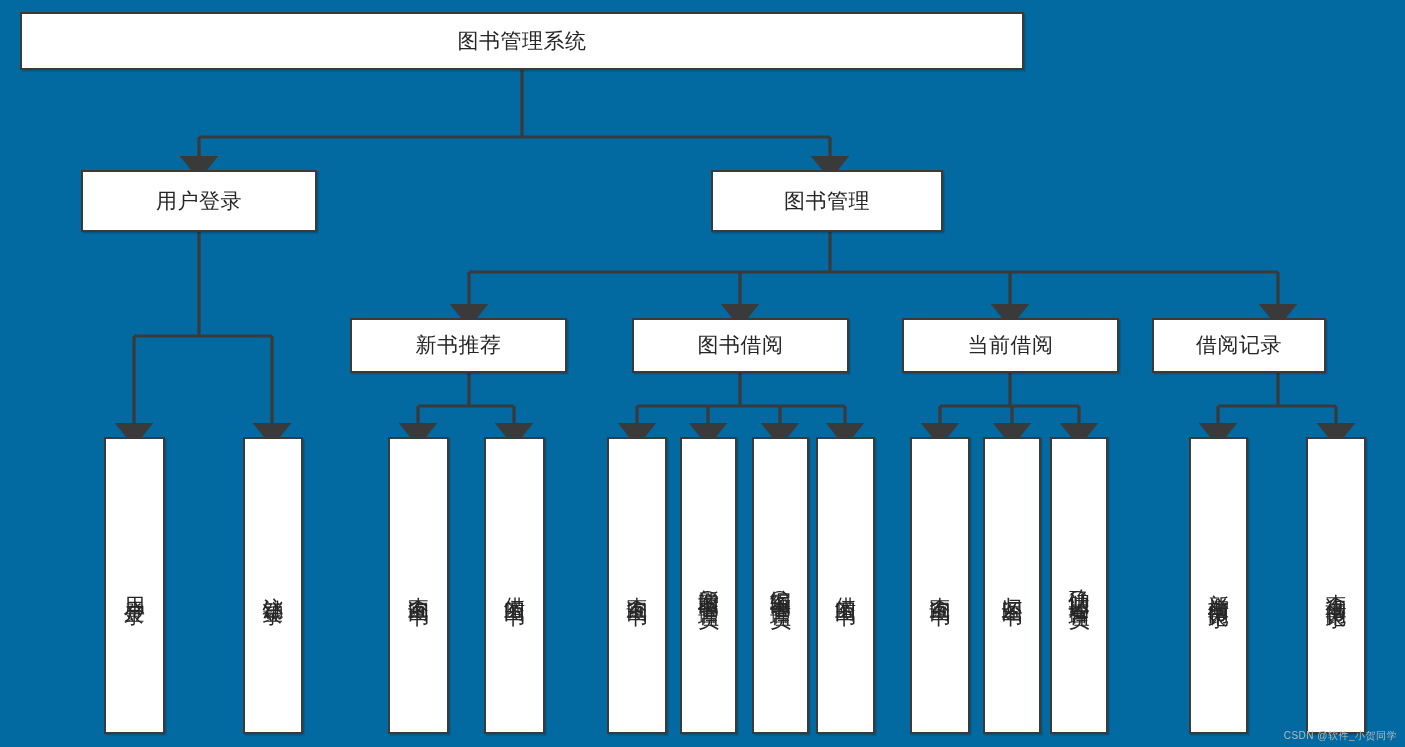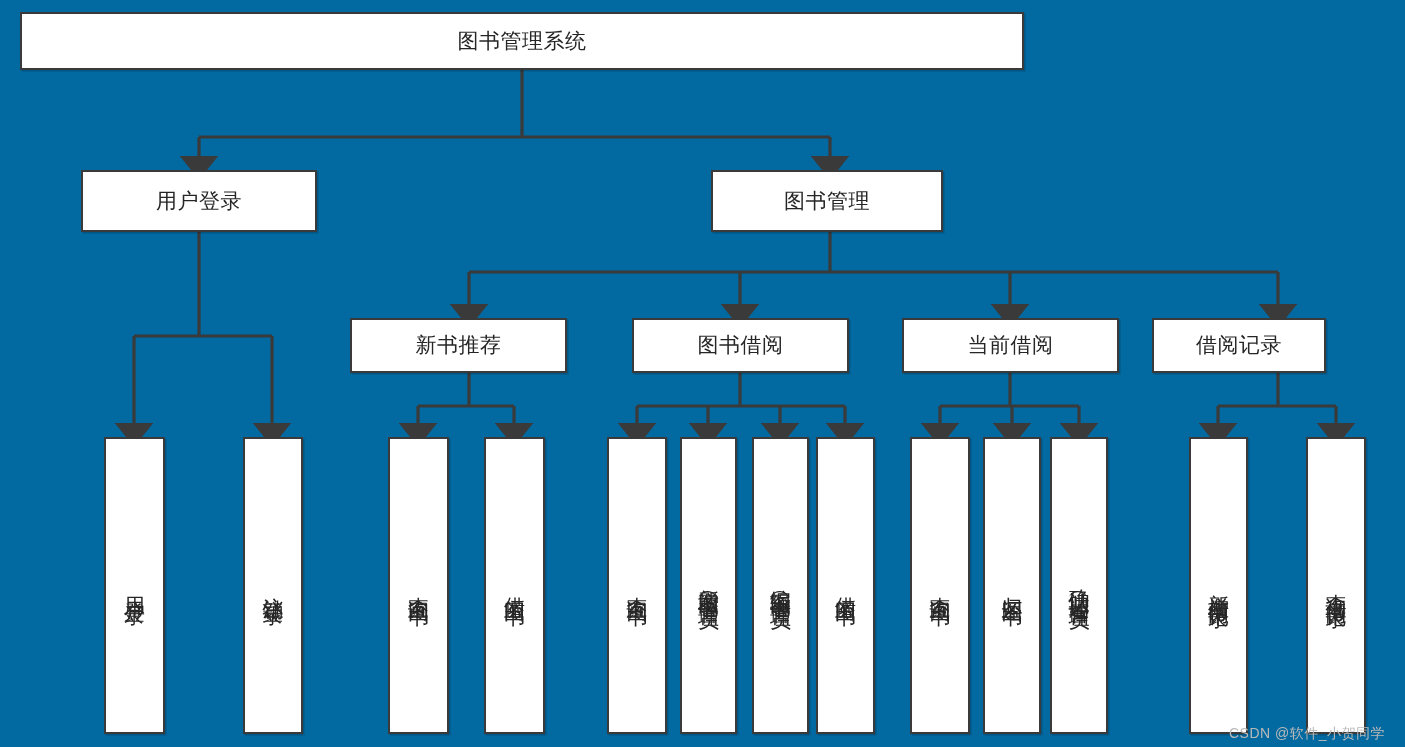--- a/index.html
+++ b/index.html
@@ -49,23 +49,23 @@
   .node-box.leaf .node-label {
     writing-mode: vertical-rl;
     text-orientation: upright;
     white-space: nowrap;
     letter-spacing: 3px;
     font-size: 21px;
     max-height: 100%;
   }
   .watermark {
     position: absolute;
-    right: 20px;
+    right: 8px;
     bottom: 4px;
-    font-size: 14px;
+    font-size: 10px;
     color: #b9b9b9;
     letter-spacing: 0.5px;
     white-space: nowrap;
     z-index: 5;
   }
 </style>
 </head>
 <body>
 
 <div id="diagram-root">

